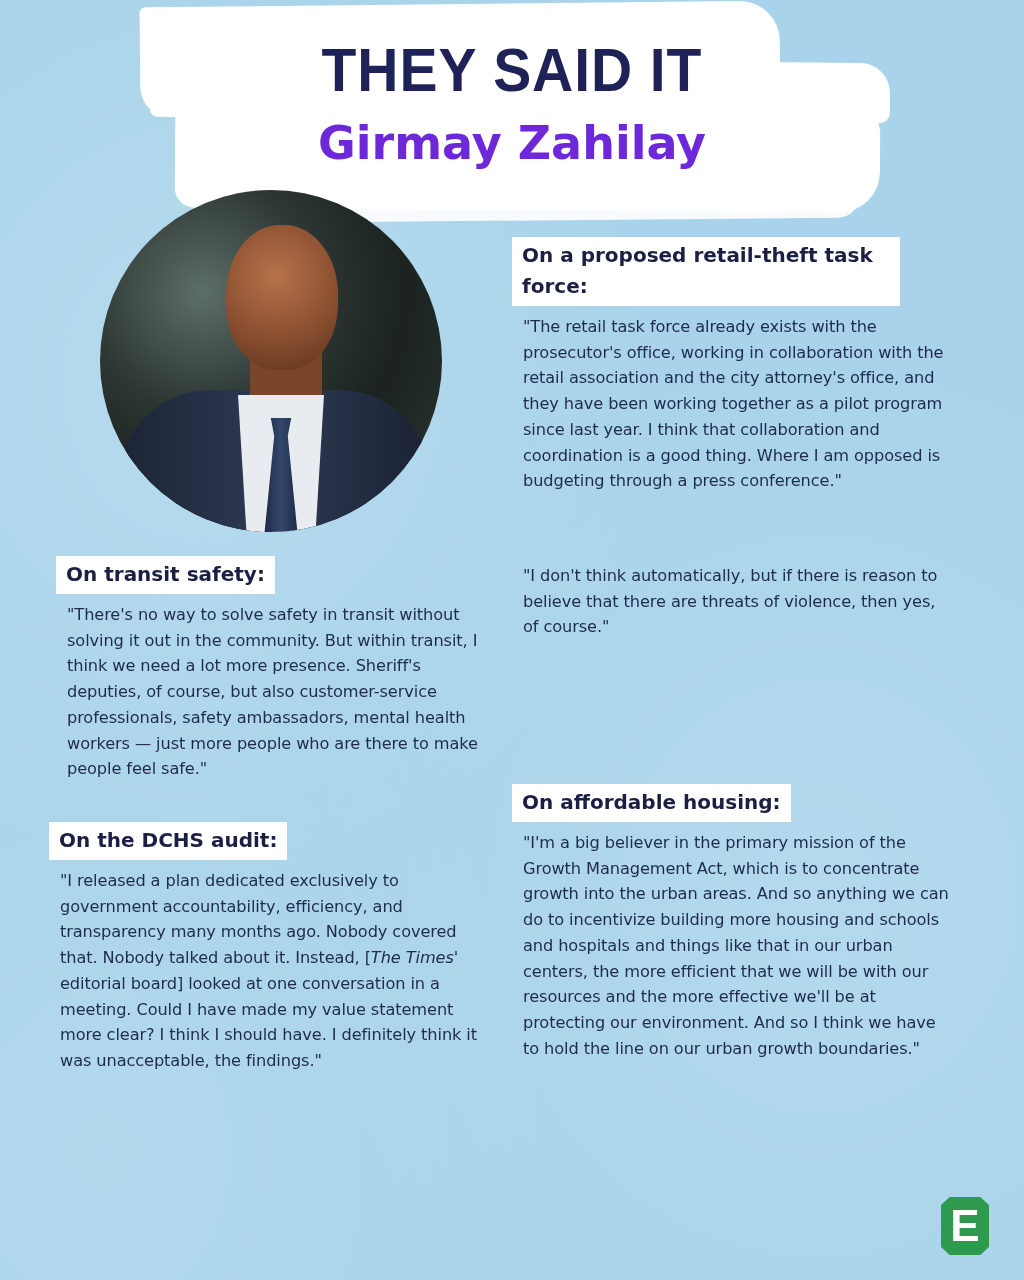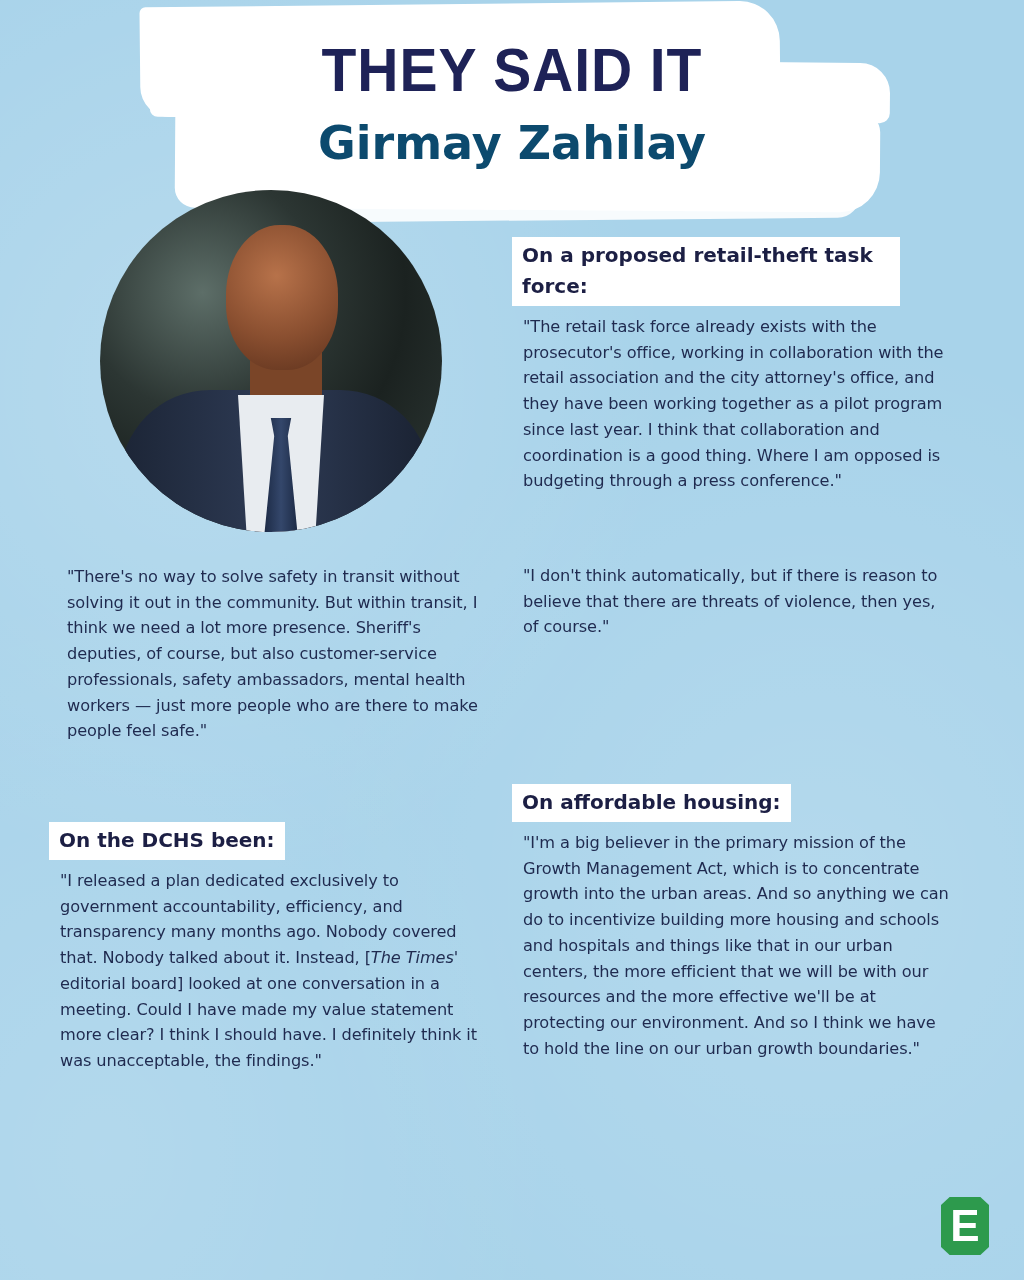--- a/index.html
+++ b/index.html
@@ -28,21 +28,21 @@
     font-family: "Liberation Sans", sans-serif;
     font-weight: 700; font-size: 62px; letter-spacing: 1px;
     color: #1e2257;
     transform: scaleX(0.92);
   }
   .subtitle {
     position: absolute; left: 0; width: 1024px; top: 116px;
     text-align: center;
     font-family: "DejaVu Sans", sans-serif;
     font-weight: 700; font-size: 46px;
-    color: #0c4a6e;
+    color: #6d28d9;
   }
   .portrait {
     position: absolute; left: 100px; top: 190px; width: 342px; height: 342px;
     border-radius: 50%; overflow: hidden;
     background:
       radial-gradient(circle at 30% 30%, #5d6e68 0, #2c3633 35%, #1b2220 60%, #303b38 100%);
   }
   .portrait .head {
     position: absolute; left: 126px; top: 35px; width: 112px; height: 145px;
     border-radius: 48% 48% 45% 45%;
@@ -123,25 +123,26 @@
   <div class="tie"></div>
   <div class="head"></div>
 </div>
 
 <div class="section" id="s-retail">
   <div class="label">On a proposed retail-theft task force:</div>
   <p class="quote">"The retail task force already exists with the prosecutor's office, working in collaboration with the retail association and the city attorney's office, and they have been working together as a pilot program since last year. I think that collaboration and coordination is a good thing. Where I am opposed is budgeting through a press conference."</p>
 </div>
 
 <div class="section" id="s-transit">
+  <div class="label">On transit safety:</div>
   <p class="quote">"There's no way to solve safety in transit without solving it out in the community. But within transit, I think we need a lot more presence. Sheriff's deputies, of course, but also customer-service professionals, safety ambassadors, mental health workers — just more people who are there to make people feel safe."</p>
 </div>
 
 <div class="section" id="s-dchs">
-  <div class="label">On the DCHS been:</div>
+  <div class="label">On the DCHS audit:</div>
   <p class="quote"><span>"I released a plan dedicated exclusively to government accountability, efficiency, and transparency many months ago. Nobody covered that. Nobody talked about it. Instead, [</span><em>The Times'</em><span> editorial board] looked at one conversation in a meeting. Could I have made my value statement more clear? I think I should have. I definitely think it was unacceptable, the findings."</span></p>
 </div>
 
 <div class="section" id="s-sheriff">
   <p class="quote">"I don't think automatically, but if there is reason to believe that there are threats of violence, then yes, of course."</p>
 </div>
 
 <div class="section" id="s-housing">
   <div class="label">On affordable housing:</div>
   <p class="quote">"I'm a big believer in the primary mission of the Growth Management Act, which is to concentrate growth into the urban areas. And so anything we can do to incentivize building more housing and schools and hospitals and things like that in our urban centers, the more efficient that we will be with our resources and the more effective we'll be at protecting our environment. And so I think we have to hold the line on our urban growth boundaries."</p>

